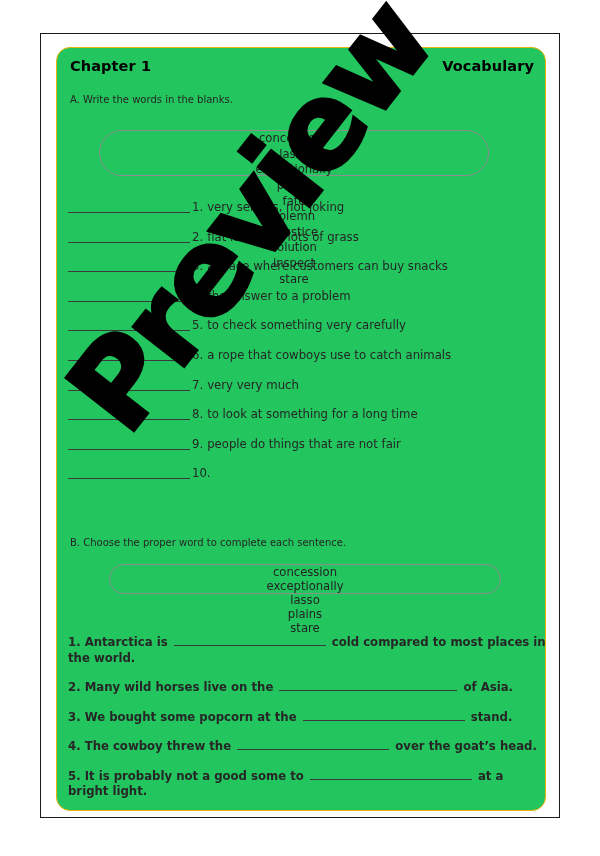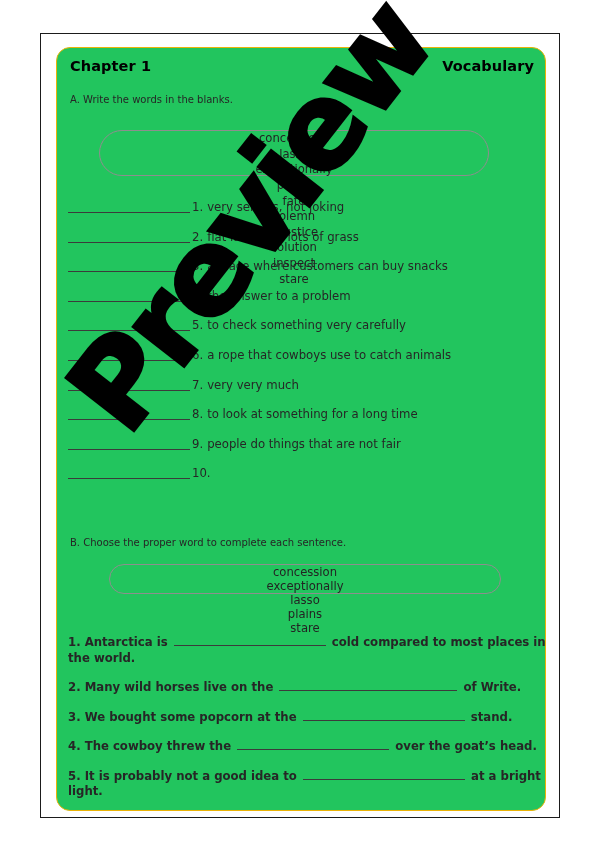--- a/index.html
+++ b/index.html
@@ -285,37 +285,37 @@
       <div class="sentence-row">
         <span>1.</span>
         <span>Antarctica is</span>
         <span class="inline-blank blank-w1"></span>
         <span>cold compared to most places in the world.</span>
       </div>
       <div class="sentence-row">
         <span>2.</span>
         <span>Many wild horses live on the</span>
         <span class="inline-blank blank-w2"></span>
-        <span>of Write.</span>
+        <span>of Asia.</span>
       </div>
       <div class="sentence-row">
         <span>3.</span>
         <span>We bought some popcorn at the</span>
         <span class="inline-blank blank-w3"></span>
         <span>stand.</span>
       </div>
       <div class="sentence-row">
         <span>4.</span>
         <span>The cowboy threw the</span>
         <span class="inline-blank blank-w4"></span>
         <span>over the goat’s head.</span>
       </div>
       <div class="sentence-row">
         <span>5.</span>
-        <span>It is probably not a good idea to</span>
+        <span>It is probably not a good some to</span>
         <span class="inline-blank blank-w5"></span>
         <span>at a bright light.</span>
       </div>
     </div>
 
   </div>
 </div>
 
 <div id="watermark">Preview</div>
 

